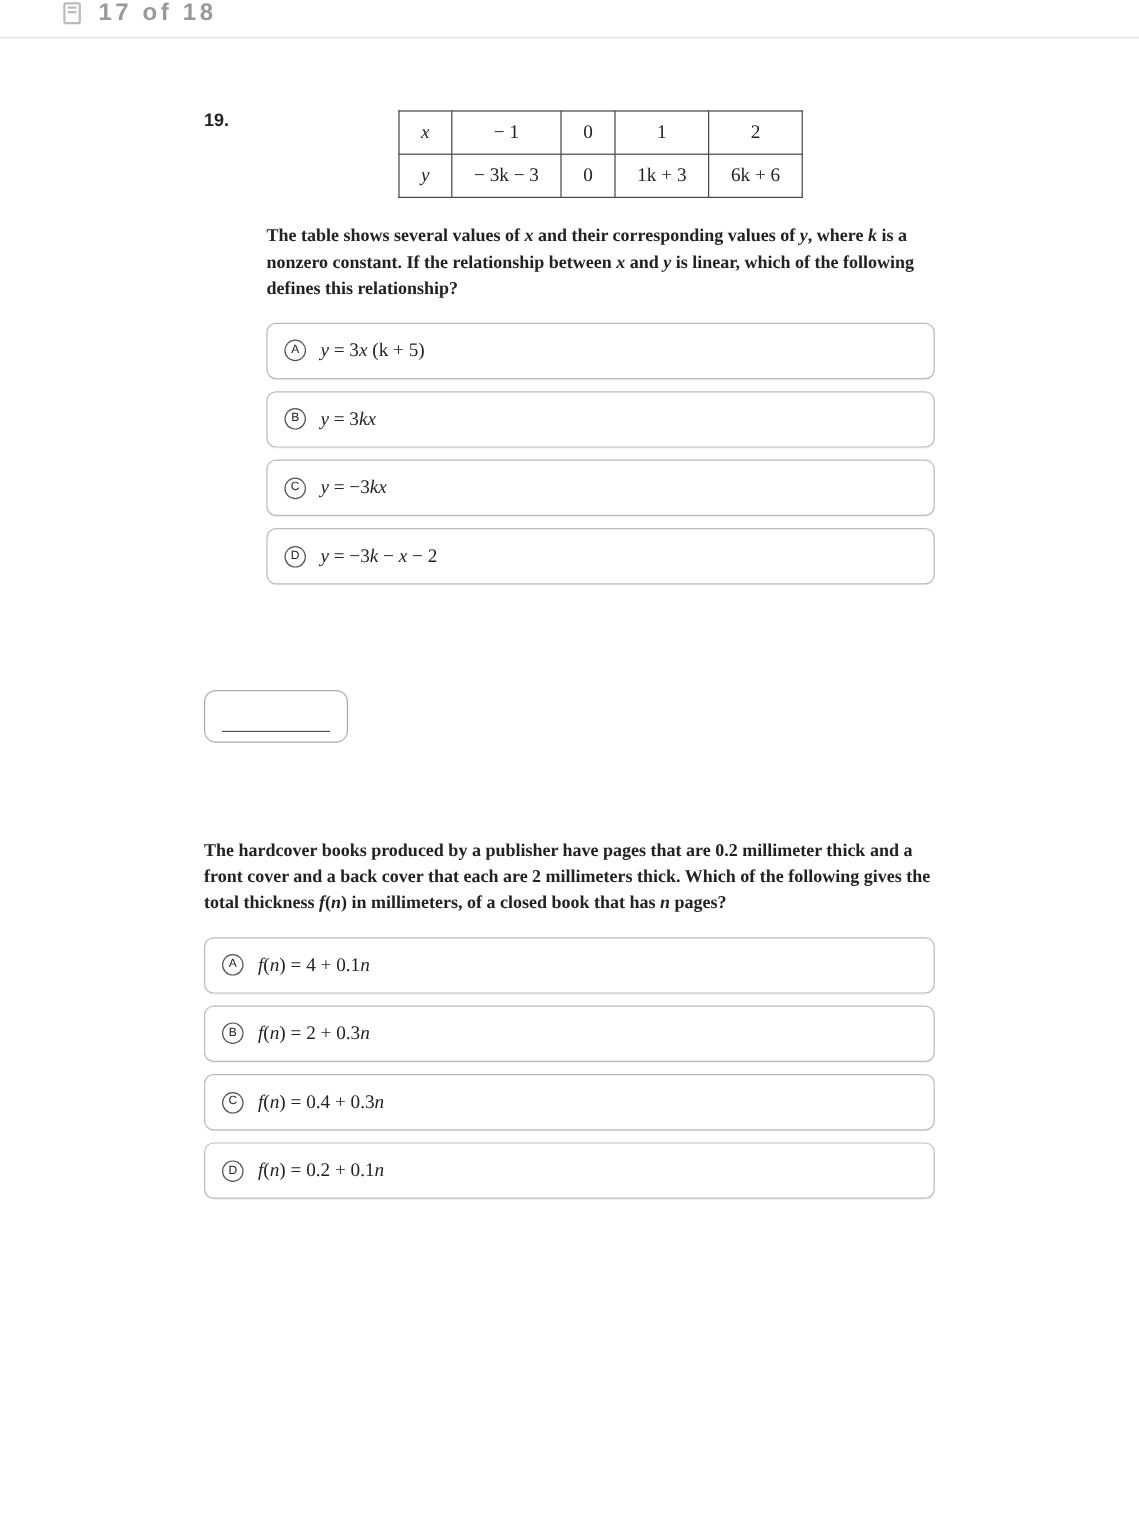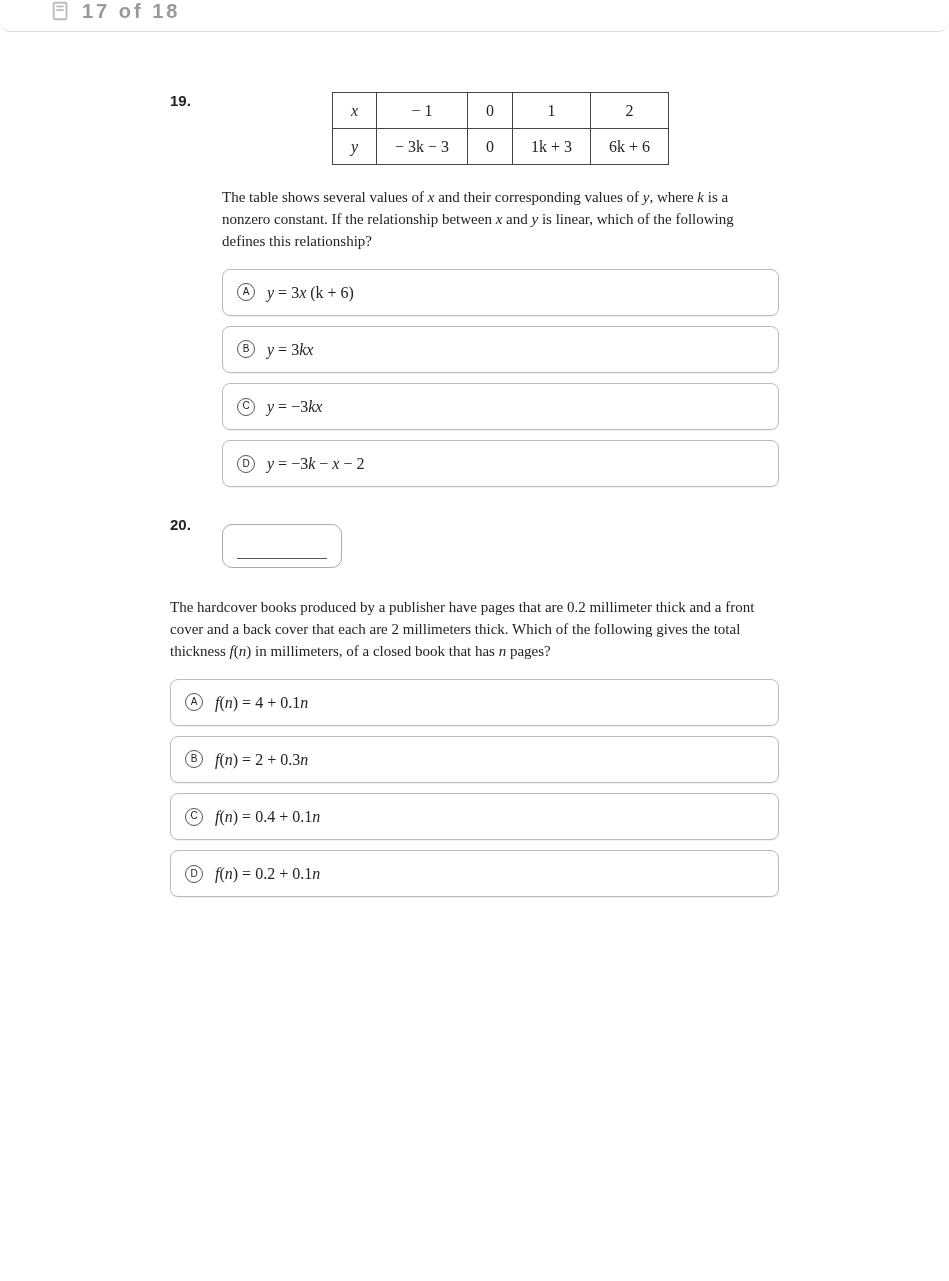--- a/index.html
+++ b/index.html
@@ -14,43 +14,42 @@
       border-bottom: 1px solid #ddd;
       display: flex;
       align-items: flex-start;
       padding-left: 50px;
       font-family: Arial, sans-serif;
       font-weight: bold;
       font-size: 20px;
       color: #999;
       letter-spacing: 1px;
       overflow: hidden;
-      border-radius: 10px;
     }
     .top-bar svg { margin-right: 10px; }
     .content {
       padding: 60px 170px 100px 170px;
     }
     .question-block {
       display: flex;
-      margin-bottom: 29px;
+      margin-bottom: 80px;
     }
     .q-num {
       width: 52px;
       flex-shrink: 0;
       font-weight: bold;
       font-size: 15px;
       font-family: Arial, sans-serif;
     }
     .q-body {
       flex: 1;
       font-size: 15px;
       line-height: 1.45;
     }
-    .prompt { margin-bottom: 16px; font-family: Georgia, serif; }
+    .prompt { margin-bottom: 16px; font-family: Georgia, serif; font-weight: bold; }
     .prompt .mi { font-style: italic; font-family: 'Times New Roman', serif; }
     .data-table {
       border-collapse: collapse;
       margin: 0 auto 22px auto;
     }
     .data-table td {
       border: 1px solid #444;
       padding: 6px 18px;
       text-align: center;
       font-family: 'Times New Roman', serif;
@@ -147,40 +146,39 @@
       </tbody>
         </table>
 
       <div class="prompt">
         <span>The table shows several values of </span><span class="mi">x</span><span> and their corresponding values of </span><span class="mi">y</span><span>, where </span><span class="mi">k</span><span> is a nonzero constant. If the relationship between </span><span class="mi">x</span><span> and </span><span class="mi">y</span><span> is linear, which of the following defines this relationship?</span>
       </div>
 
       <div class="choices">
         <div class="choice">
           <div class="choice-letter">A</div>
-          <div class="choice-text"><span class="mi">y</span><span> = 3</span><span class="mi">x</span><span> (k + 6)</span></div>
+          <div class="choice-text"><span class="mi">y</span><span> = 3</span><span class="mi">x</span><span> (k + 5)</span></div>
         </div>
         <div class="choice">
           <div class="choice-letter">B</div>
           <div class="choice-text"><span class="mi">y</span><span> = 3</span><span class="mi">kx</span></div>
         </div>
         <div class="choice">
           <div class="choice-letter">C</div>
           <div class="choice-text"><span class="mi">y</span><span> = −3</span><span class="mi">kx</span></div>
         </div>
         <div class="choice">
           <div class="choice-letter">D</div>
           <div class="choice-text"><span class="mi">y</span><span> = −3</span><span class="mi">k</span><span> − </span><span class="mi">x</span><span> − 2</span></div>
         </div>
       </div>
     </div>
   </div>
 
   <div class="question-block">
-    <div class="q-num">20.</div>
     <div class="q-body">
       <div class="answer-box">
         <div class="answer-line"></div>
       </div>
     </div>
   </div>
 
   <div class="question-block">
     <div class="q-body">
       <div class="prompt">
@@ -190,21 +188,21 @@
         <div class="choice">
           <div class="choice-letter">A</div>
           <div class="choice-text"><span class="mi">f</span>(<span class="mi">n</span>)<span> = 4 + 0.1</span><span class="mi">n</span></div>
         </div>
         <div class="choice">
           <div class="choice-letter">B</div>
           <div class="choice-text"><span class="mi">f</span>(<span class="mi">n</span>)<span> = 2 + 0.3</span><span class="mi">n</span></div>
         </div>
         <div class="choice">
           <div class="choice-letter">C</div>
-          <div class="choice-text"><span class="mi">f</span>(<span class="mi">n</span>)<span> = 0.4 + 0.1</span><span class="mi">n</span></div>
+          <div class="choice-text"><span class="mi">f</span>(<span class="mi">n</span>)<span> = 0.4 + 0.3</span><span class="mi">n</span></div>
         </div>
         <div class="choice">
           <div class="choice-letter">D</div>
           <div class="choice-text"><span class="mi">f</span>(<span class="mi">n</span>)<span> = 0.2 + 0.1</span><span class="mi">n</span></div>
         </div>
       </div>
     </div>
   </div>
 
 </div>

